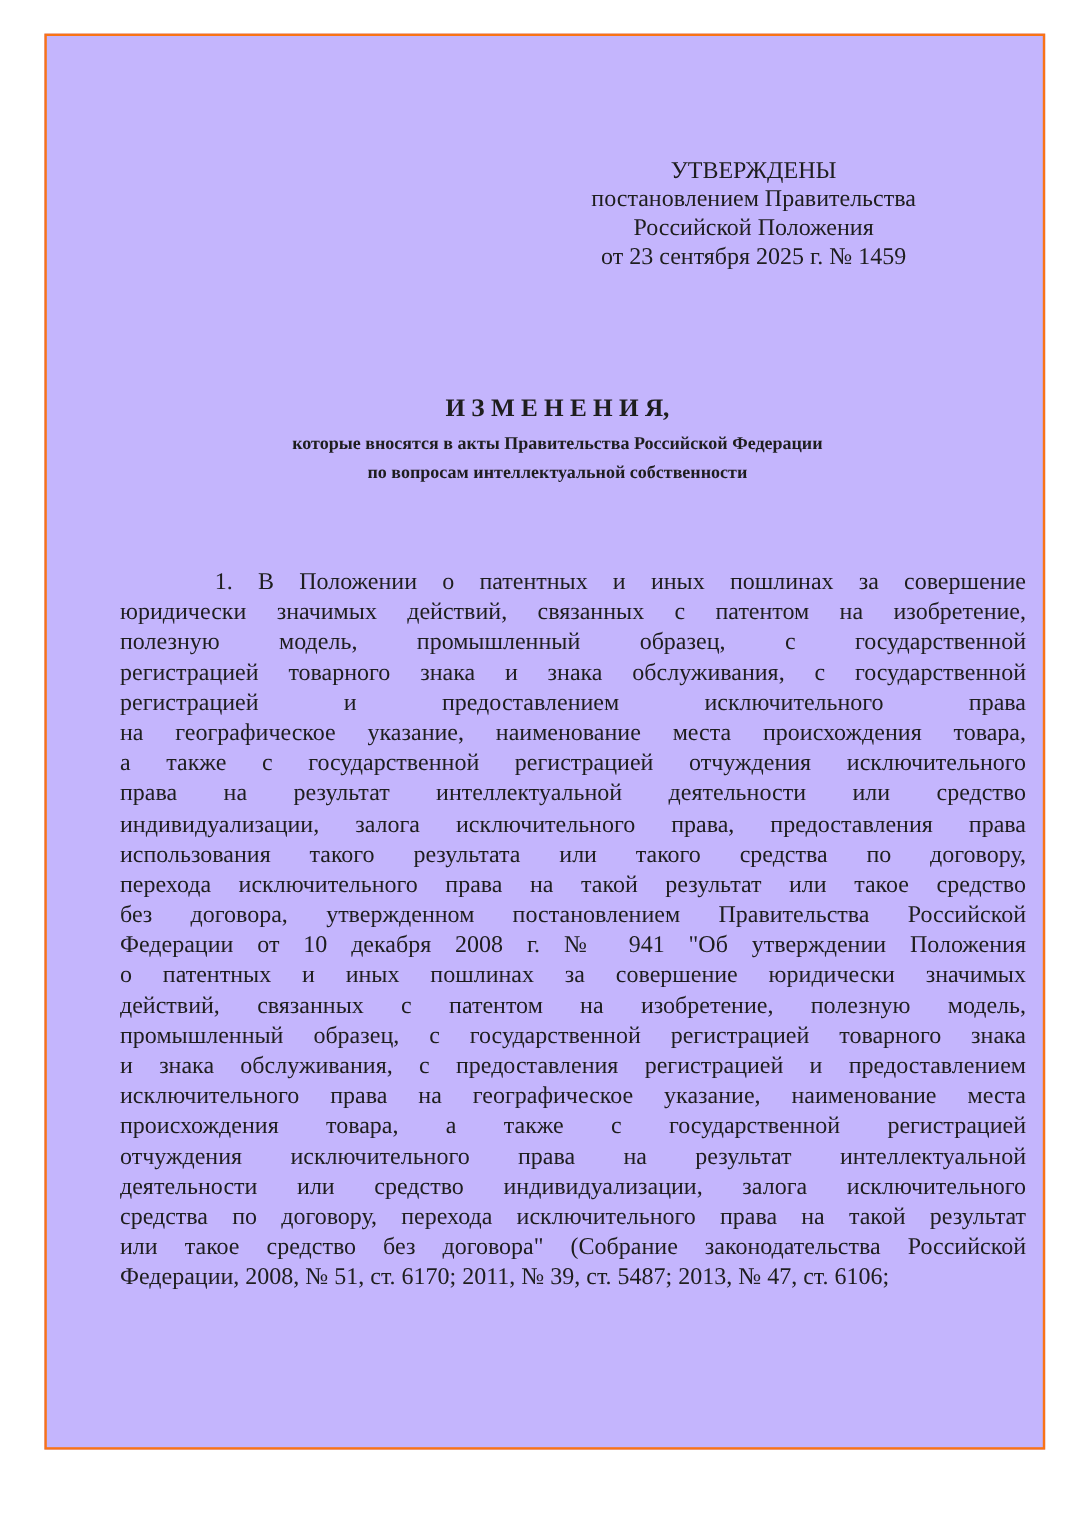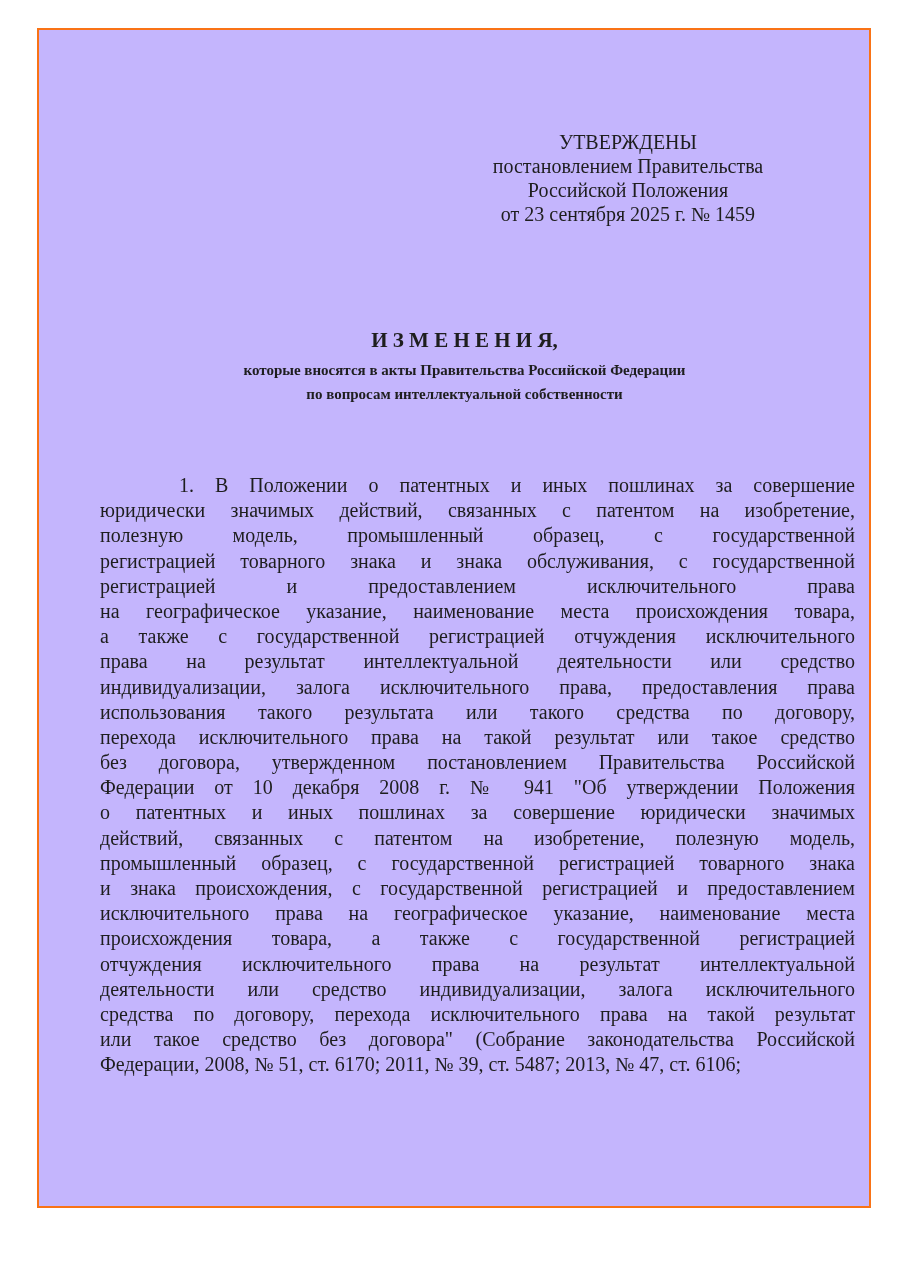--- a/index.html
+++ b/index.html
@@ -99,21 +99,21 @@
       <div class="body-line">а также с государственной регистрацией отчуждения исключительного</div>
       <div class="body-line">права на результат интеллектуальной деятельности или средство</div>
       <div class="body-line">индивидуализации, залога исключительного права, предоставления права</div>
       <div class="body-line">использования такого результата или такого средства по договору,</div>
       <div class="body-line">перехода исключительного права на такой результат или такое средство</div>
       <div class="body-line">без договора, утвержденном постановлением Правительства Российской</div>
       <div class="body-line">Федерации от 10 декабря 2008 г. № 941 "Об утверждении Положения</div>
       <div class="body-line">о патентных и иных пошлинах за совершение юридически значимых</div>
       <div class="body-line">действий, связанных с патентом на изобретение, полезную модель,</div>
       <div class="body-line">промышленный образец, с государственной регистрацией товарного знака</div>
-      <div class="body-line">и знака происхождения, с государственной регистрацией и предоставлением</div>
+      <div class="body-line">и знака обслуживания, с предоставления регистрацией и предоставлением</div>
       <div class="body-line">исключительного права на географическое указание, наименование места</div>
       <div class="body-line">происхождения товара, а также с государственной регистрацией</div>
       <div class="body-line">отчуждения исключительного права на результат интеллектуальной</div>
       <div class="body-line">деятельности или средство индивидуализации, залога исключительного</div>
       <div class="body-line">средства по договору, перехода исключительного права на такой результат</div>
       <div class="body-line">или такое средство без договора" (Собрание законодательства Российской</div>
       <div class="body-line">Федерации, 2008, № 51, ст. 6170; 2011, № 39, ст. 5487; 2013, № 47, ст. 6106;</div>
     </div>
 
 </div>

